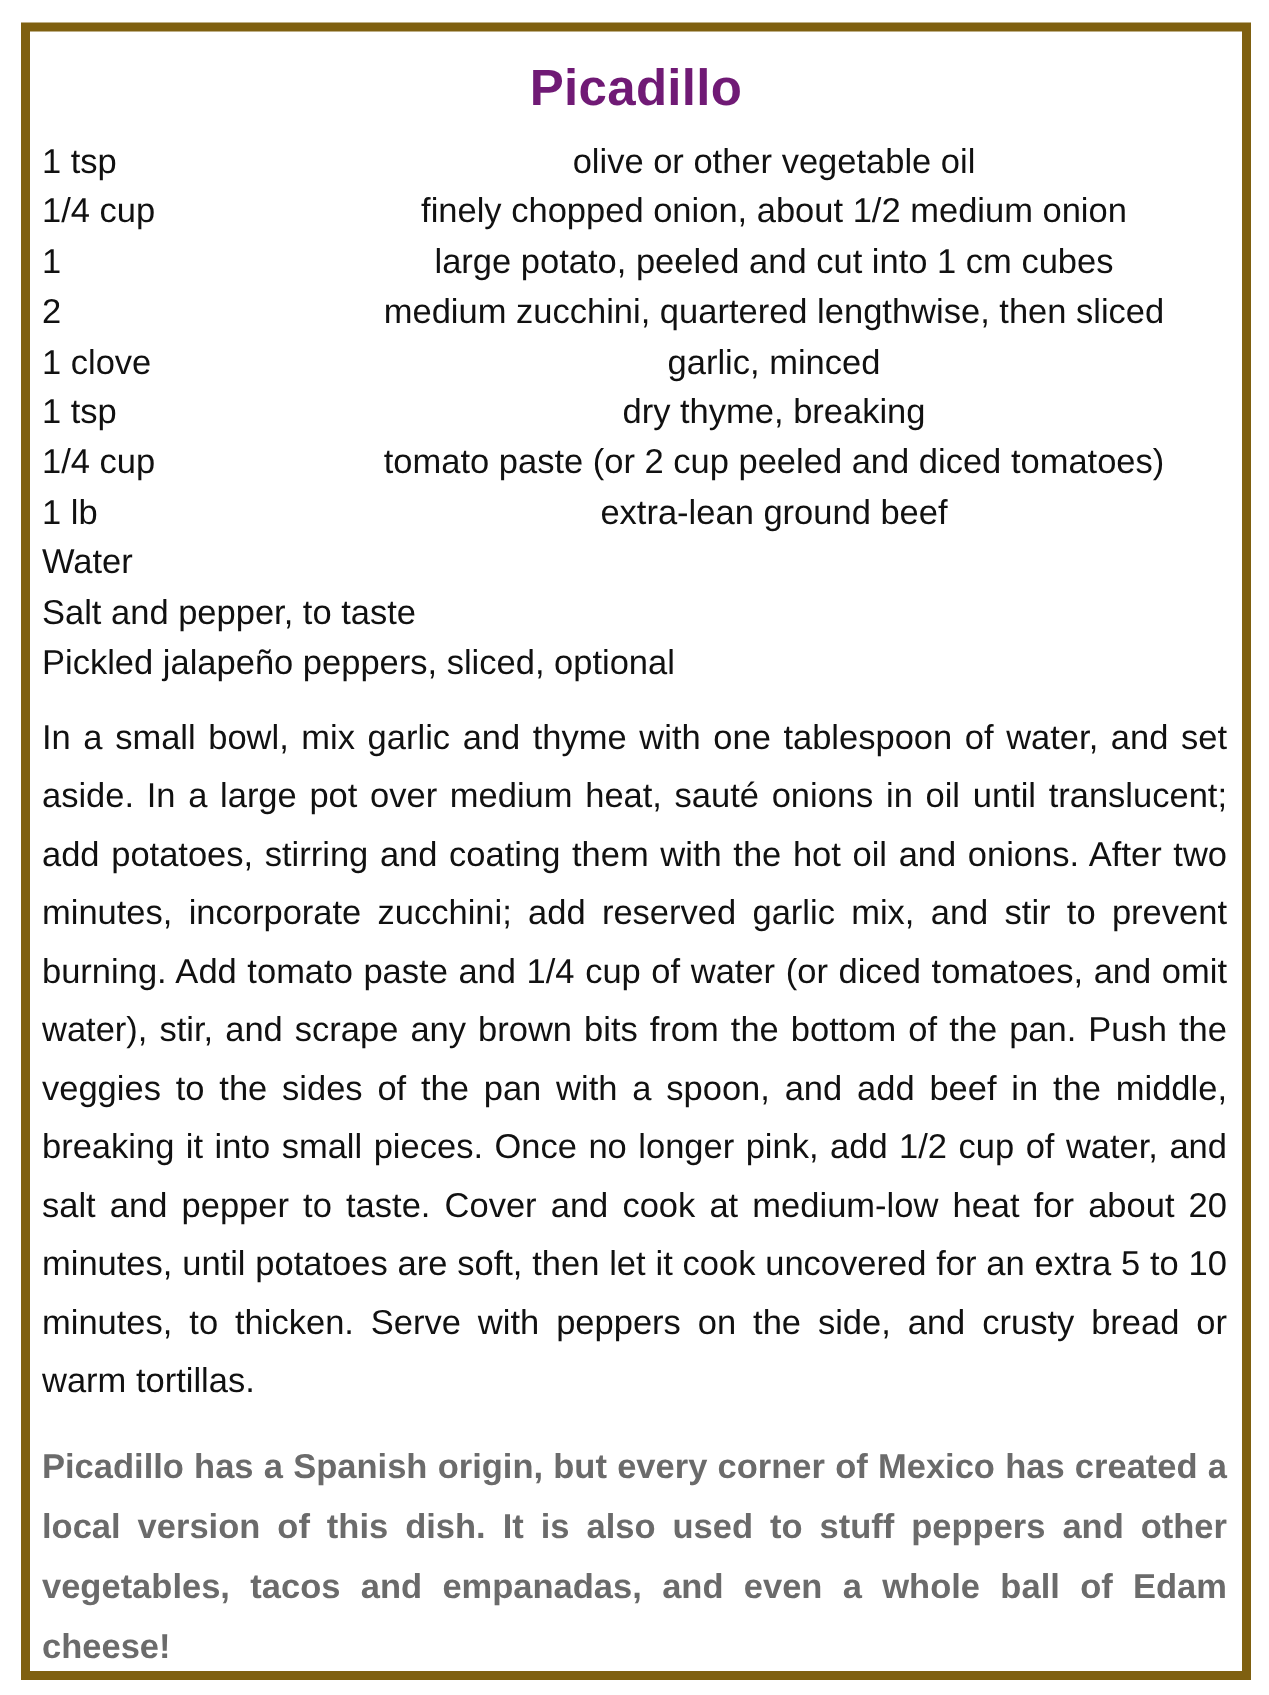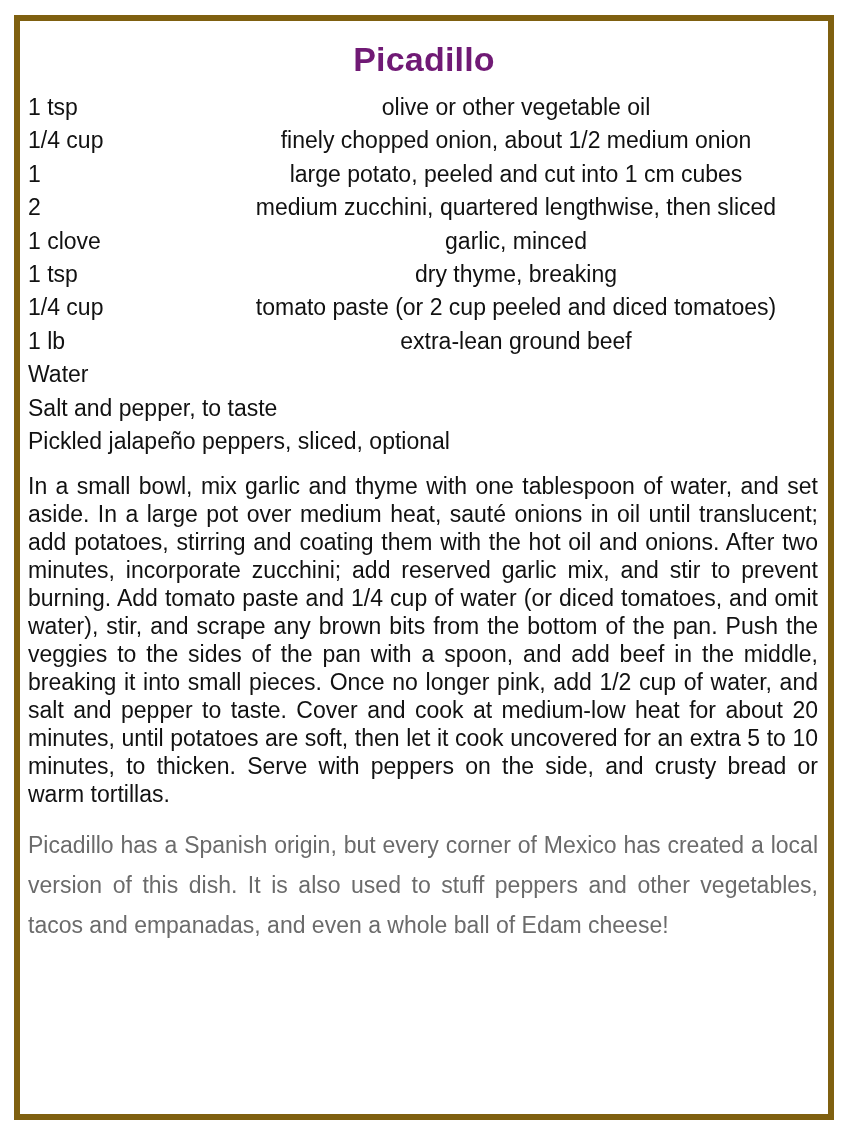--- a/index.html
+++ b/index.html
@@ -26,30 +26,31 @@
       margin: 12px 0 0 8px;
       font-size: 23px;
       line-height: 33.4px;
     }
     .ing-row { display: flex; white-space: nowrap; }
     .ing-qty { width: 176px; flex: 0 0 176px; }
     .ing-item { flex: 1 1 auto; text-align: center; }
     .method {
       margin: 14px 10px 0 8px;
       font-size: 23px;
-      line-height: 28px;
+      line-height: 39px;
       text-align: justify;
       word-spacing: 0px;
     }
     .note {
       margin: 18px 10px 0 8px;
       font-size: 23px;
       line-height: 39.8px;
       text-align: justify;
       color: #6b6b6b;
+      font-weight: bold;
     }
   </style>
 </head>
 <body>
 
 <div class="card">
   <div class="title">Picadillo</div>
 
   <div class="ingredients">
     <div class="ing-row">

